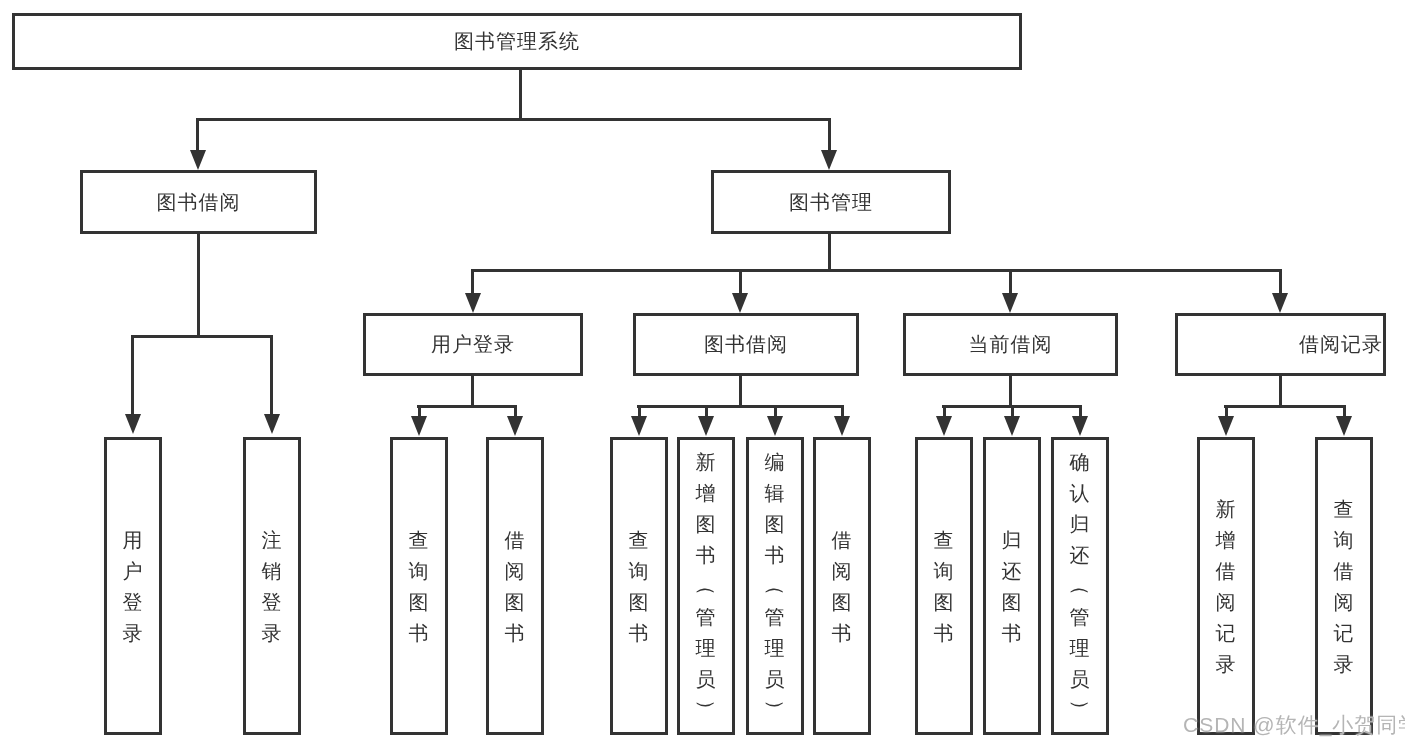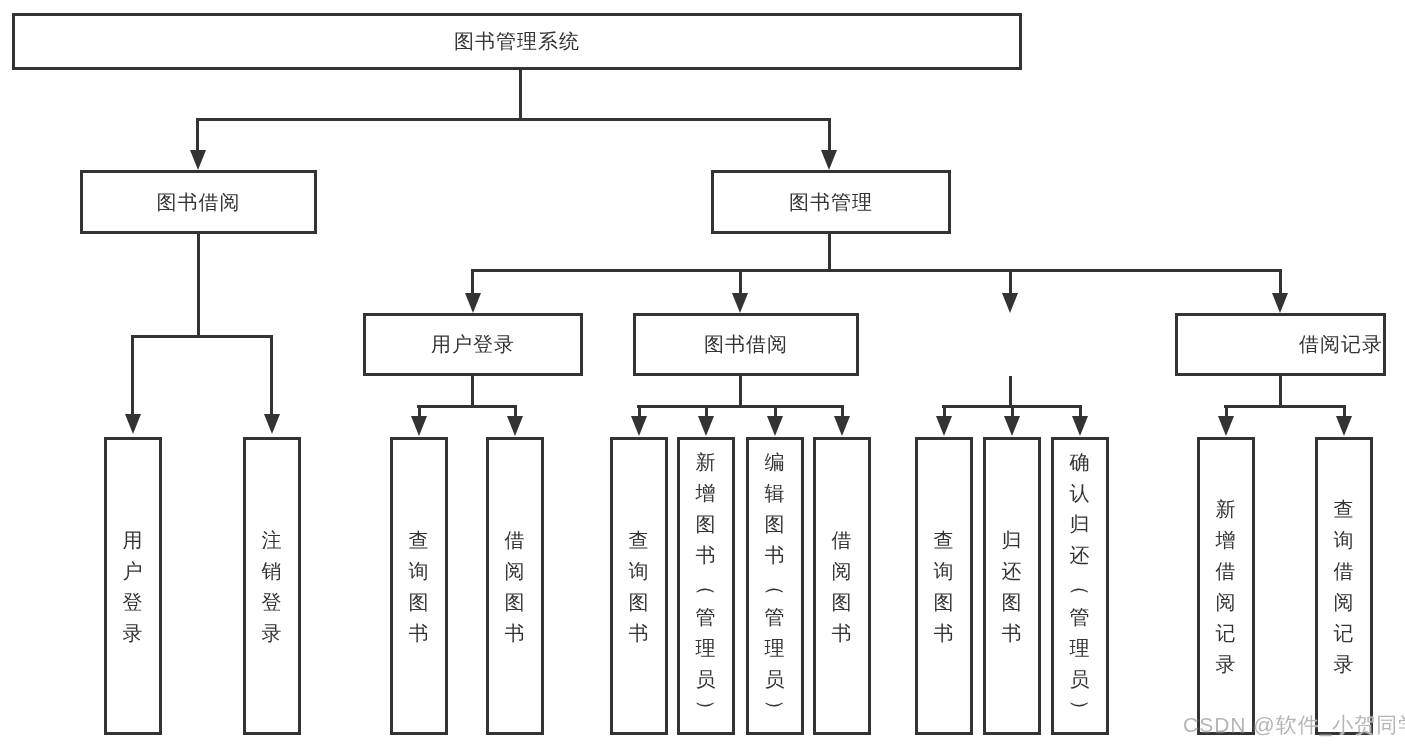--- a/index.html
+++ b/index.html
@@ -50,20 +50,23 @@
   </div>
 
   <div class="box" style="left:363px; top:313px; width:220px; height:63px;">
     <span>用户登录</span>
   </div>
 
   <div class="box" style="left:633px; top:313px; width:226px; height:63px;">
     <span>图书借阅</span>
   </div>
 
+  <div class="box" style="left:903px; top:313px; width:215px; height:63px;">
+    <span>当前借阅</span>
+  </div>
 
   <div class="box" style="left:1175px; top:313px; width:211px; height:63px;justify-content:flex-end;">
     <span>借阅记录</span>
   </div>
 
   <div class="box leaf" style="left:104px;">
     <div class="vlabel">
         <span>用</span>
         <span>户</span>
         <span>登</span>

